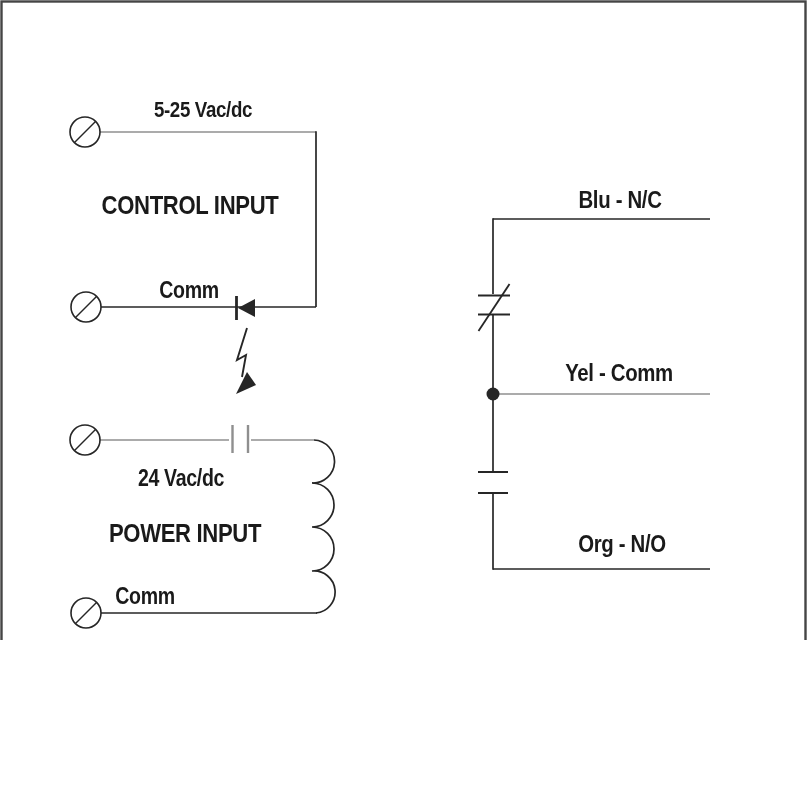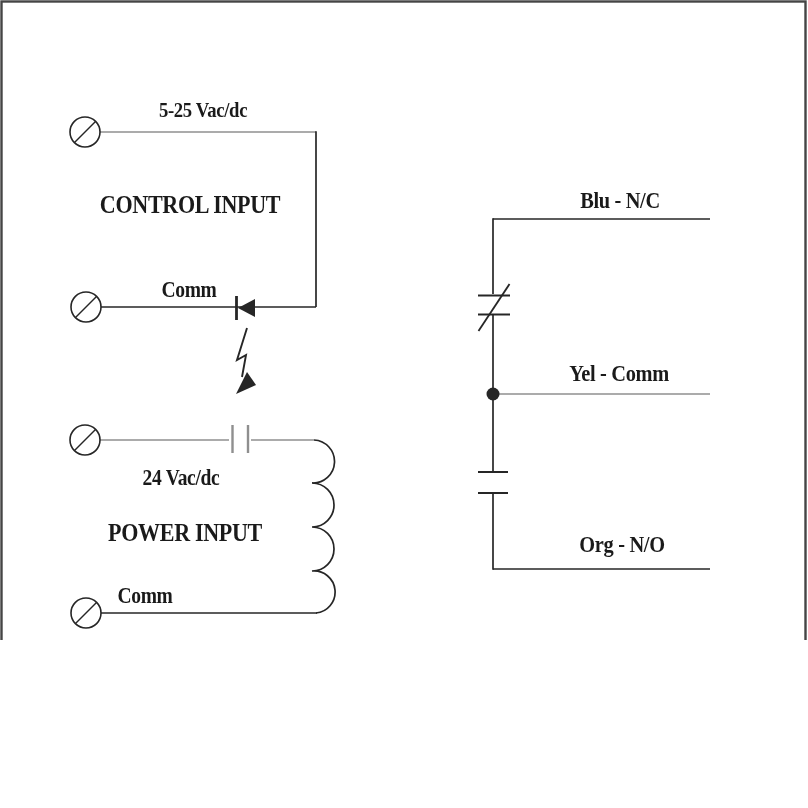--- a/index.html
+++ b/index.html
@@ -1,21 +1,21 @@
 <!DOCTYPE html>
 <html style="--bg: #ffffff; --text: #1a1a1a; --wire-dark: #262626; --wire-gray: #8f8f8f; --border: #454545;"><head>
 <meta charset="utf-8">
 <style>
   :root{
     --bg:#ffffff; --text:#1a1a1a; --wire-dark:#262626; --wire-gray:#8f8f8f; --border:#454545;
   }
   html,body{margin:0;padding:0;background:#fff;}
   .canvas{
     position:relative; width:808px; height:640px; background:var(--bg);
-    font-family:Liberation Serif, serif; overflow:hidden;
+    font-family:Liberation Sans, sans-serif; overflow:hidden;
   }
   .canvas svg{position:absolute; left:0; top:0;}
   .frame{fill:none; stroke:var(--border); stroke-width:2.4;}
   .wire{stroke:var(--wire-dark); stroke-width:1.7; fill:none; stroke-linecap:butt;}
   .wire-gray{stroke:var(--wire-gray);}
   .plate{stroke:var(--wire-dark); stroke-width:2; fill:none;}
   .plate-gray{stroke:var(--wire-gray); stroke-width:2.4; fill:none;}
   .bar{stroke:var(--wire-dark); stroke-width:2.8; fill:none;}
   .term{stroke:var(--wire-dark); stroke-width:1.6; fill:#ffffff;}
   .slash{stroke:var(--wire-dark); stroke-width:1.4; fill:none;}

